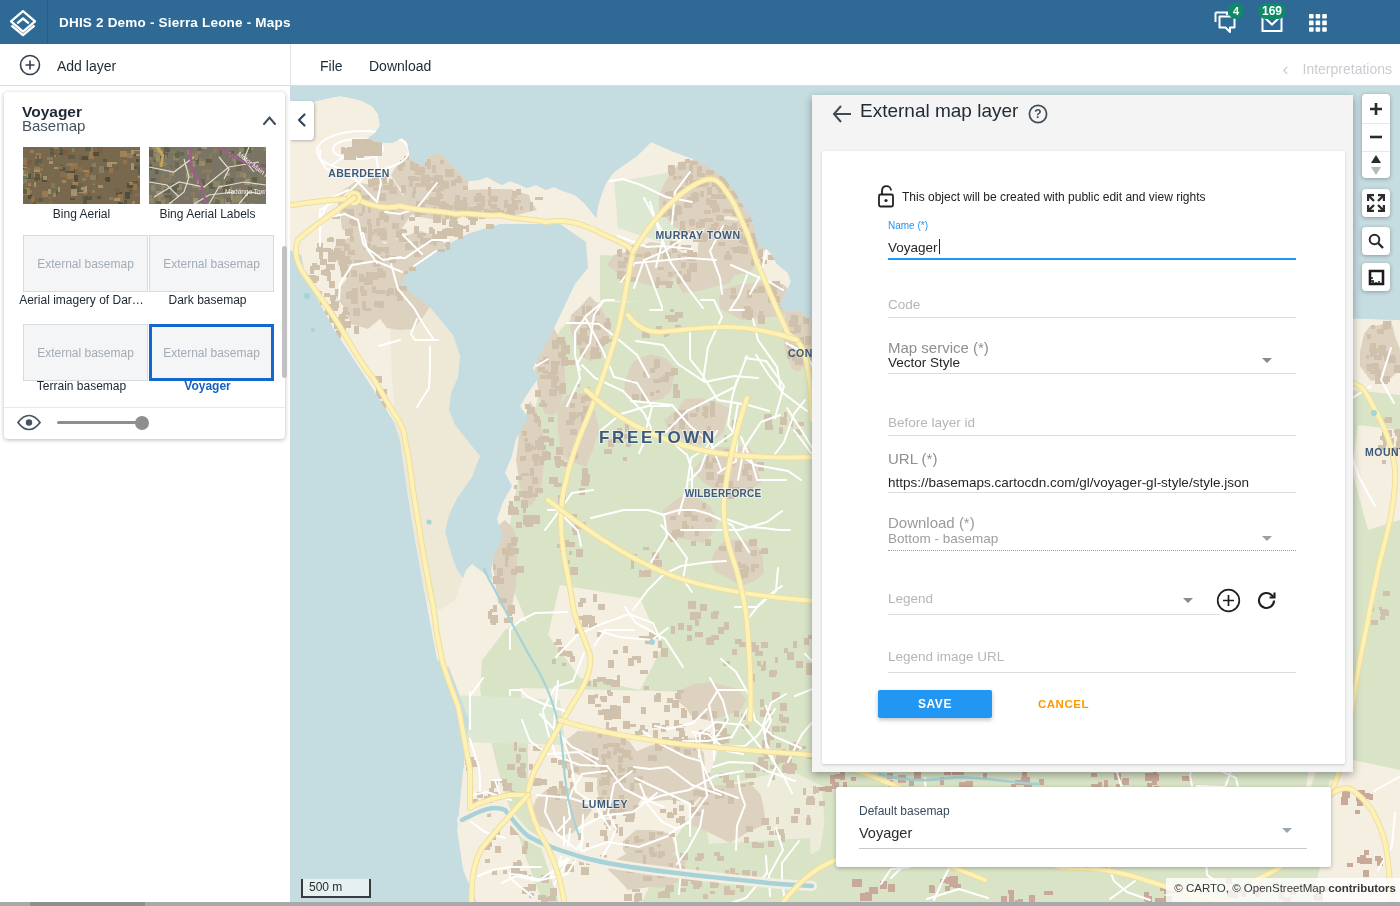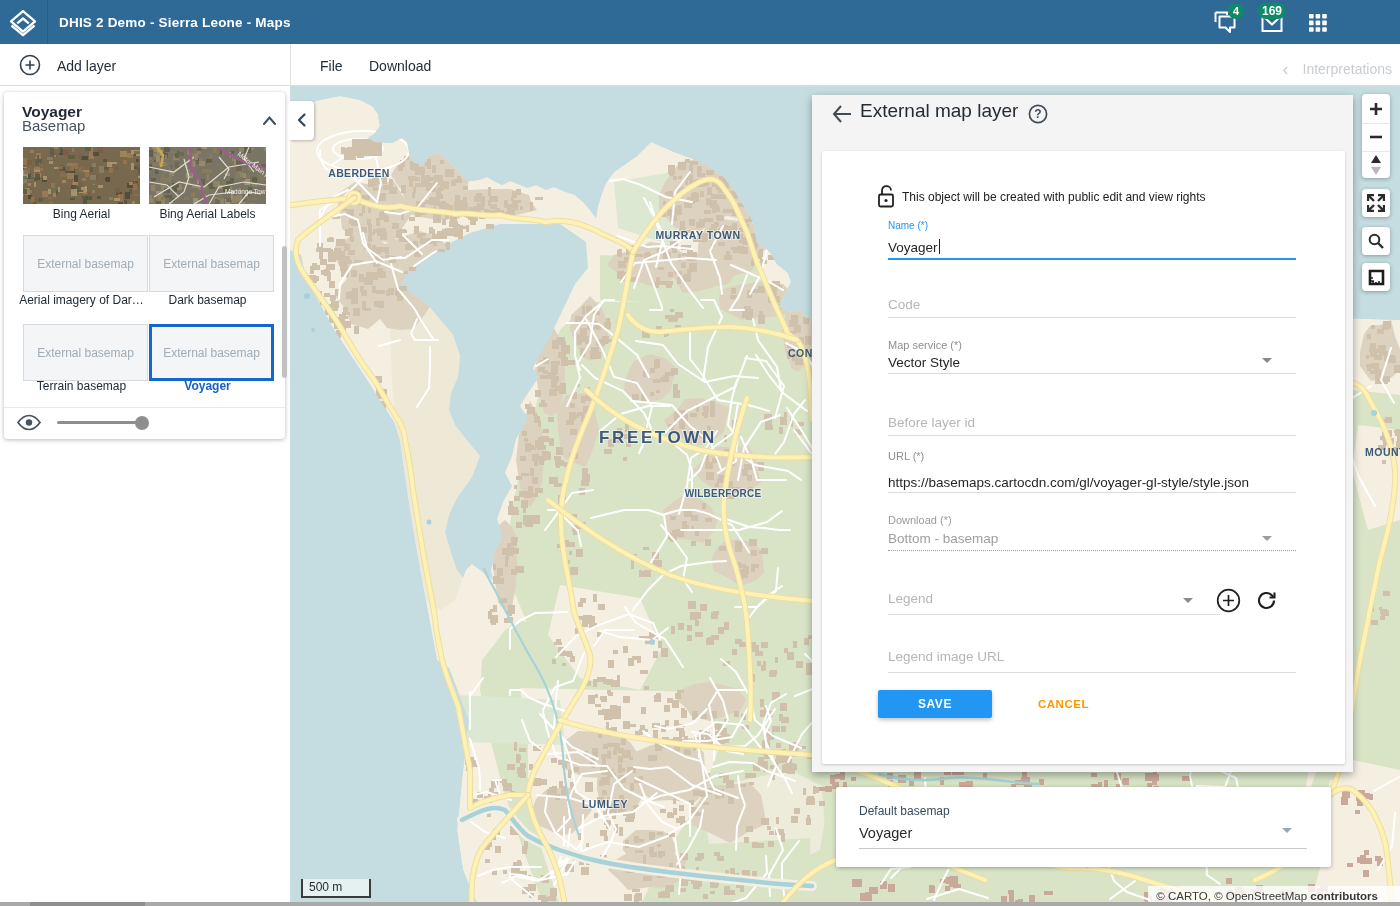--- a/index.html
+++ b/index.html
@@ -9,28 +9,28 @@
 #toolbar .vdiv{position:absolute;left:290px;top:0;width:1px;height:42px;background:#e0e3e6}
 .tbtxt{position:absolute;top:14px;font-size:14px;color:#1f2a36}
 #interp{position:absolute;top:14px;right:8px;font-size:14px;color:#c9cdd1}
 #map{position:absolute;left:290px;top:86px;width:1110px;height:820px;overflow:hidden;z-index:1}
 #sidebar{position:absolute;left:0;top:86px;width:290px;height:820px;background:#fff;z-index:10}
 #bmcard{position:absolute;left:4px;top:6px;width:281px;height:347px;background:#fff;border-radius:4px;box-shadow:0 1px 4px rgba(0,0,0,.28)}
 .thumbbox{position:absolute;width:125px;height:57px;background:#f4f5f6;border:1px solid #d7dbdf;color:#a2acb6;font-size:12px;display:flex;align-items:center;justify-content:center}
 .thlabel{position:absolute;width:127px;text-align:center;font-size:12px;color:#212b36;white-space:nowrap;overflow:hidden}
 #rpanel{position:absolute;left:812px;top:95px;width:541px;height:677px;background:#f4f4f4;box-shadow:0 3px 8px rgba(0,0,0,.35);z-index:20}
 #formcard{position:absolute;left:10px;top:56px;width:523px;height:613px;background:#fff;border-radius:2px;box-shadow:0 1px 3px rgba(0,0,0,.18)}
-.flabel{position:absolute;left:66px;font-size:11px;color:#8f8f8f}
+.flabel{position:absolute;left:66px;font-size:15px;color:#8f8f8f}
 .fvalue{position:absolute;left:66px;font-size:13.5px;color:#262626}
 .fph{position:absolute;left:66px;font-size:13.5px;color:#b6b6b6}
 .uline{position:absolute;left:66px;width:408px;height:1px;background:#dcdcdc}
 .caret{position:absolute;width:0;height:0;border-left:5px solid transparent;border-right:5px solid transparent;border-top:5px solid #8a8a8a}
 #defcard{position:absolute;left:836px;top:787px;width:495px;height:80px;background:#fff;border-radius:2px;box-shadow:0 1px 4px rgba(0,0,0,.3);z-index:15}
 .ctl{position:absolute;left:1362px;width:28px;background:#fff;border-radius:4px;box-shadow:0 1px 4px rgba(0,0,0,.3);z-index:15}
-#attrib{position:absolute;right:0;bottom:0;height:20px;background:rgba(255,255,255,.78);font-size:11.5px;color:#383838;padding:4px 22px 0 8px;z-index:14}
+#attrib{position:absolute;right:0;bottom:0;height:28px;background:rgba(255,255,255,.78);font-size:11.5px;color:#383838;padding:4px 4px 0 8px;z-index:14}
 #scalebar{position:absolute;left:11px;bottom:8px;width:70px;height:19px;border:2px solid #3b3b3b;border-top:none;background:rgba(255,255,255,.55);font-size:12px;color:#2b2b2b;padding:1px 0 0 6px;z-index:14}
 #collapsebtn{position:absolute;left:0;top:15px;width:24px;height:39px;background:#fff;border-radius:0 4px 4px 0;box-shadow:1px 1px 3px rgba(0,0,0,.25);z-index:14}
 #bottombar{position:absolute;left:0;top:902px;width:1400px;height:4px;background:#a9a9a9;z-index:40}
 </style></head><body>
 <div id="header">
     <svg class="abs" style="left:9px;top:9px" width="28" height="28" viewBox="0 0 28 28">
 <path d="M14,2.2 L26,12.4 14,22.6 2,12.4 Z" fill="none" stroke="#fff" stroke-width="2.3" stroke-linejoin="round"></path>
 <path d="M8.2,14.4 L14,9.5 19.8,14.4" fill="none" stroke="#fff" stroke-width="2.3" stroke-linejoin="round"></path>
 <path d="M2.5,16.5 L14,26.2 25.5,16.5" fill="none" stroke="#fff" stroke-width="2.3" stroke-linejoin="round"></path>
 </svg>

